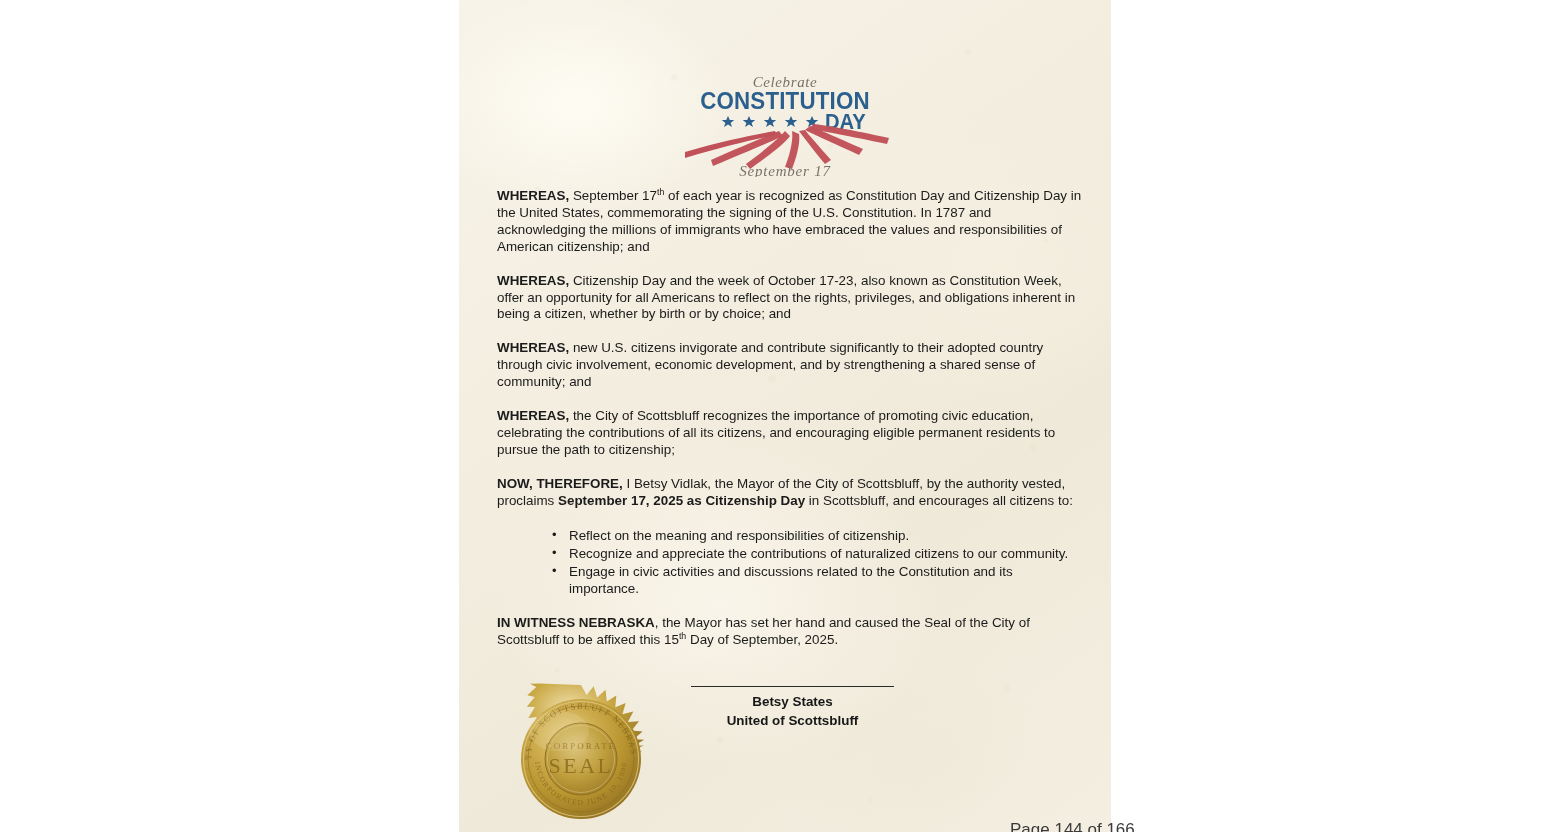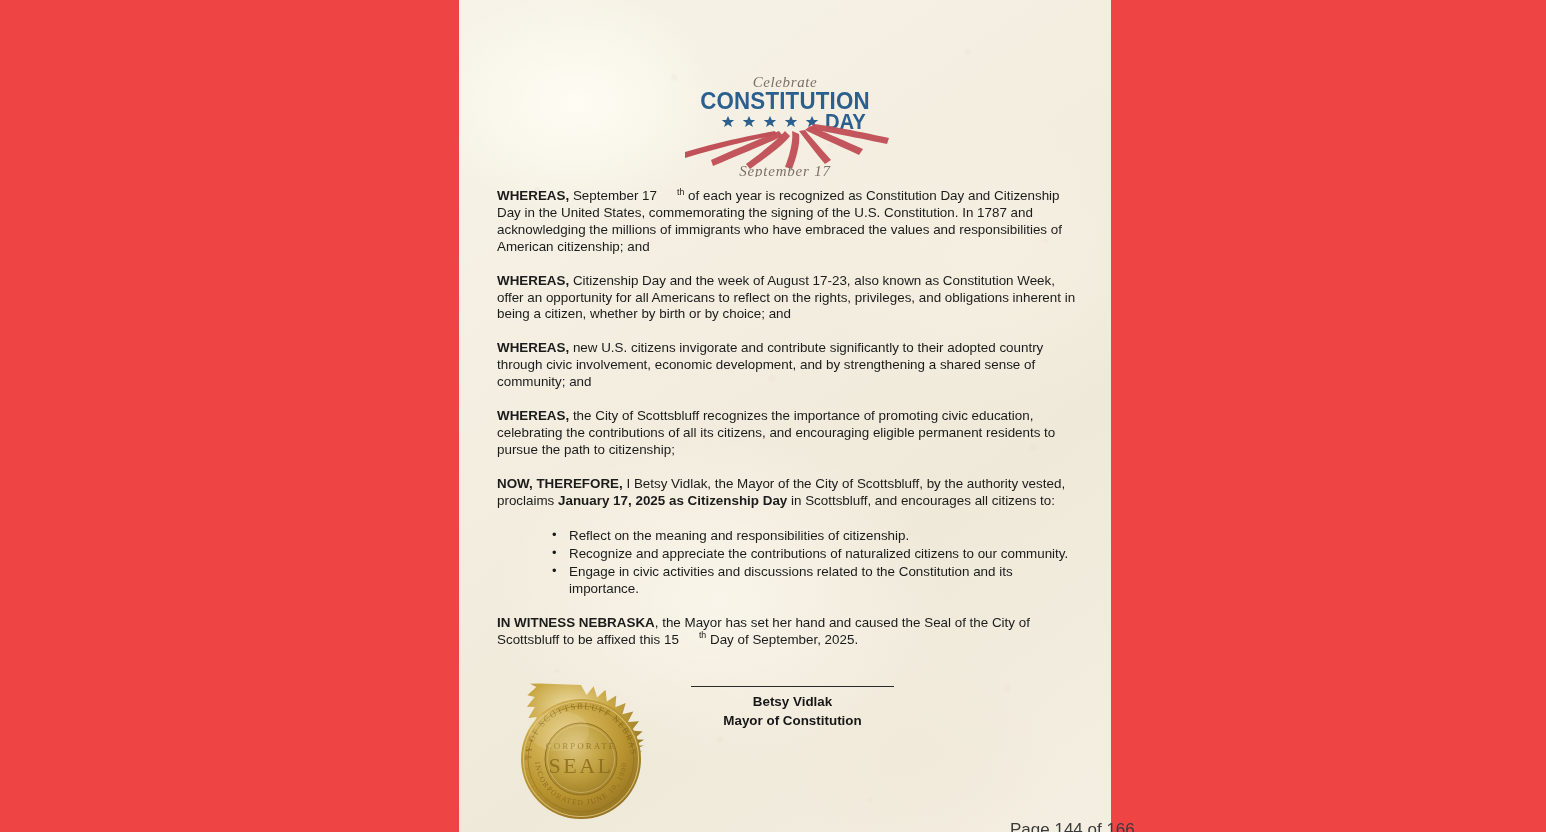--- a/index.html
+++ b/index.html
@@ -11,21 +11,21 @@
     width: 1546px;
     height: 832px;
     overflow: hidden;
     font-family: "Liberation Sans", sans-serif;
   }
 
   #viewer {
     position: relative;
     width: 1546px;
     height: 832px;
-    background: #ef4444;
+    background: #ffffff;
     text-decoration: underline;
   }
 
   
   #page {
     position: absolute;
     left: 459px;
     top: 0px;
     width: 652px;
     height: 860px;
@@ -78,21 +78,21 @@
     width: 586px;
     color: #1b1b1b;
     font-size: 13.4px;
     line-height: 16.9px;
   }
   .para {
     margin: 0 0 17px 0;
     text-align: left;
   }
   .para b { font-weight: bold; }
-  sup { font-size: .66em; vertical-align: super; line-height: 0; margin-left: 20px; }
+  sup { font-size: .66em; vertical-align: super; line-height: 0; }
 
   ul.actions {
     margin: 0 0 17px 0;
     padding: 0 0 0 72px;
     list-style: none;
   }
   ul.actions li {
     position: relative;
     margin: 0 0 0.5px 0;
     line-height: 17.5px;
@@ -189,50 +189,50 @@
       </svg>
     </div>
 
     <div id="content">
 
       <p class="para">
         <b>WHEREAS,</b><span> September 17</span><sup>th</sup><span> of each year is recognized as Constitution Day and Citizenship Day in the United States, commemorating the signing of the U.S. Constitution.  In 1787 and acknowledging the millions of immigrants who have embraced the values and responsibilities of American citizenship; and</span>
       </p>
 
       <p class="para">
-        <b>WHEREAS,</b><span> Citizenship Day and the week of August 17-23, also known as Constitution Week, offer an opportunity for all Americans to reflect on the rights, privileges, and obligations inherent in being a citizen, whether by birth or by choice; and</span>
+        <b>WHEREAS,</b><span> Citizenship Day and the week of October 17-23, also known as Constitution Week, offer an opportunity for all Americans to reflect on the rights, privileges, and obligations inherent in being a citizen, whether by birth or by choice; and</span>
       </p>
 
       <p class="para">
         <b>WHEREAS,</b><span> new U.S. citizens invigorate and contribute significantly to their adopted country through civic involvement, economic development, and by strengthening a shared sense of community; and</span>
       </p>
 
       <p class="para">
         <b>WHEREAS,</b><span> the City of Scottsbluff recognizes the importance of promoting civic education, celebrating the contributions of all its citizens, and encouraging eligible permanent residents to pursue the path to citizenship;</span>
       </p>
 
       <p class="para">
-        <b>NOW, THEREFORE,</b><span> I Betsy Vidlak, the Mayor of the City of Scottsbluff, by the authority vested, proclaims </span><b>January 17, 2025 as Citizenship Day</b><span> in Scottsbluff, and encourages all citizens to:</span>
+        <b>NOW, THEREFORE,</b><span> I Betsy Vidlak, the Mayor of the City of Scottsbluff, by the authority vested, proclaims </span><b>September 17, 2025 as Citizenship Day</b><span> in Scottsbluff, and encourages all citizens to:</span>
       </p>
 
       <ul class="actions" id="action-list">
           <li>Reflect on the meaning and responsibilities of citizenship.</li>
           <li>Recognize and appreciate the contributions of naturalized citizens to our community.</li>
           <li>Engage in civic activities and discussions related to the Constitution and its importance.</li>
         </ul>
 
       <p class="para">
         <b>IN WITNESS NEBRASKA</b><span>, the Mayor has set her hand and caused the Seal of the City of Scottsbluff to be affixed this 15</span><sup>th</sup><span> Day of September, 2025.</span>
       </p>
     </div>
 
     <div id="signature">
       <div id="sig-rule"></div>
-      <div class="sig-line">Betsy Vidlak</div>
-      <div class="sig-line">Mayor of Constitution</div>
+      <div class="sig-line">Betsy States</div>
+      <div class="sig-line">United of Scottsbluff</div>
     </div>
 
     <div id="seal">
       <svg width="152" height="152" viewBox="0 0 152 152" xmlns="http://www.w3.org/2000/svg">
         <defs>
           <radialGradient id="goldFace" cx="38%" cy="32%" r="78%">
             <stop offset="0%" stop-color="#e6d291"></stop>
             <stop offset="32%" stop-color="#cfae50"></stop>
             <stop offset="62%" stop-color="#b8942f"></stop>
             <stop offset="88%" stop-color="#9a7824"></stop>

